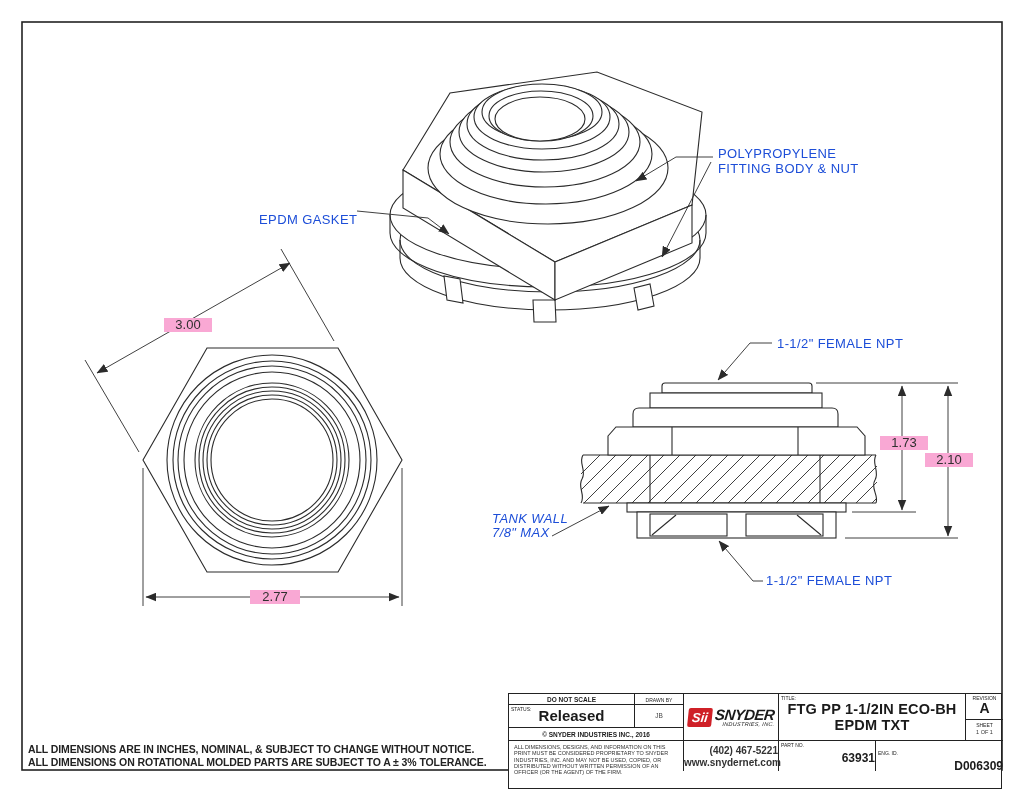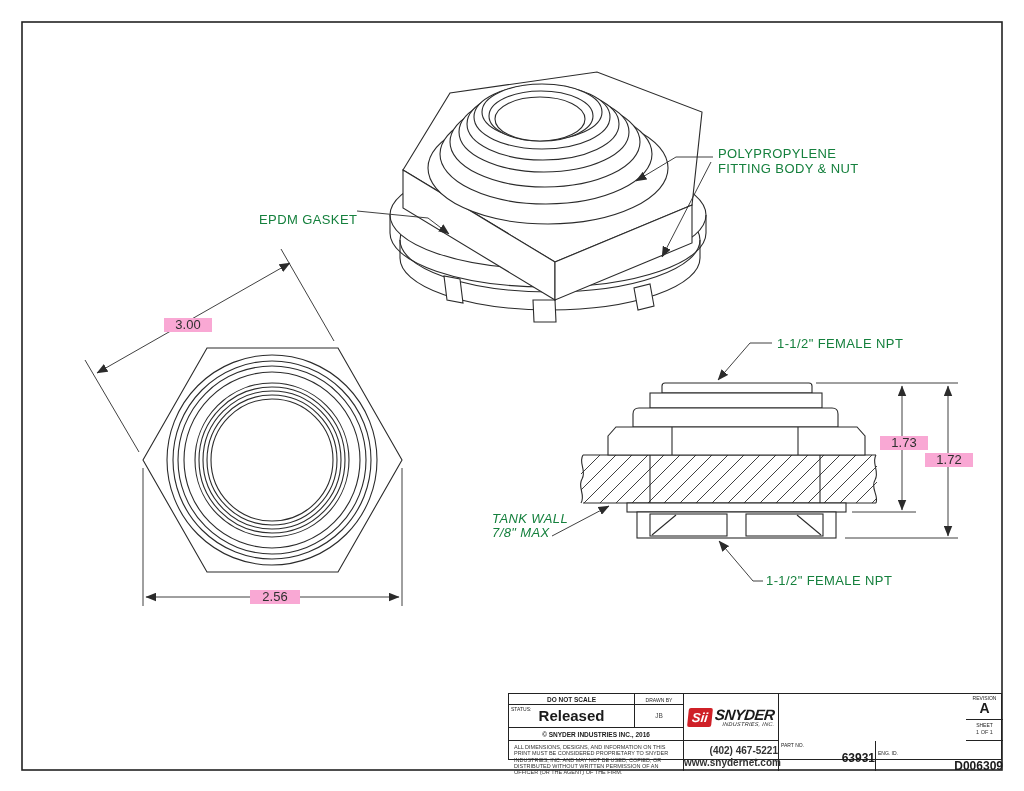--- a/index.html
+++ b/index.html
@@ -1,24 +1,24 @@
 <!DOCTYPE html>
 <html><head>
 <meta charset="utf-8">
 <style>
   html,body{margin:0;padding:0;background:#fff;}
   #sheet{position:relative;width:1024px;height:791px;background:#ffffff;
          font-family:"Liberation Sans",sans-serif;overflow:hidden;color:#1a1a1a;}
   svg{position:absolute;left:0;top:0;}
-  .lbl{position:absolute;font-size:13px;letter-spacing:.4px;color:#15803d;white-space:nowrap;line-height:15px;}
+  .lbl{position:absolute;font-size:13px;letter-spacing:.4px;color:#1d4ed8;white-space:nowrap;line-height:15px;}
   .dim{position:absolute;font-size:13px;color:#2f2f2f;background:#f9a8d4;text-align:center;line-height:14px;padding:0 2px;}
   .notes{position:absolute;left:28px;top:743px;font-weight:bold;font-size:10.5px;
          line-height:12.5px;letter-spacing:-.1px;color:#222;white-space:nowrap;}
   
-  #tblock{position:absolute;left:508px;top:693px;width:494px;height:67px;
+  #tblock{position:absolute;left:508px;top:693px;width:494px;height:96px;
           border:1.5px solid #222;box-sizing:border-box;background:#fff;}
   #tblock .cell{position:absolute;box-sizing:border-box;}
   .br{border-right:1px solid #222;} .bb{border-bottom:1px solid #222;}
   .tiny{font-size:5px;line-height:6px;color:#222;}
   .corner-lbl{position:absolute;left:2px;top:1px;font-size:5px;color:#222;}
   .c-dns{left:0;top:0;width:126px;height:11px;font-size:6.5px;font-weight:bold;text-align:center;padding-top:2px;}
   .c-drawnby{left:126px;top:0;width:49px;height:11px;font-size:5px;text-align:center;padding-top:3px;}
   .c-status{left:0;top:11px;width:126px;height:23px;}
   .c-status .big{margin-top:2px;text-align:center;font-weight:bold;font-size:15px;}
   .c-initials{left:126px;top:11px;width:49px;height:23px;font-size:6.5px;text-align:center;padding-top:7px;color:#444;}
@@ -189,25 +189,27 @@
   </div>
   <div class="lbl" style="left:259px;top:204px;margin-top:8px;">EPDM GASKET</div>
   <div class="lbl" style="left:777px;top:336px;">1-1/2" FEMALE NPT</div>
   <div class="lbl" style="left:492px;top:512px;line-height:14px;font-style:italic;">
     <div>TANK WALL</div>
     <div>7/8" MAX</div>
   </div>
   <div class="lbl" style="left:766px;top:573px;">1-1/2" FEMALE NPT</div>
 
   <div class="dim" style="left:164px;top:318px;width:44px;">3.00</div>
-  <div class="dim" style="left:250px;top:590px;width:46px;">2.56</div>
+  <div class="dim" style="left:250px;top:590px;width:46px;">2.77</div>
   <div class="dim" style="left:880px;top:436px;width:44px;">1.73</div>
-  <div class="dim" style="left:925px;top:453px;width:44px;">1.72</div>
+  <div class="dim" style="left:925px;top:453px;width:44px;">2.10</div>
 
   <div class="notes">
+    <div>ALL DIMENSIONS ARE IN INCHES, NOMINAL, &amp; SUBJECT TO CHANGE WITHOUT NOTICE.</div>
+    <div>ALL DIMENSIONS ON ROTATIONAL MOLDED PARTS ARE SUBJECT TO A ± 3% TOLERANCE.</div>
   </div>
 
   <div id="tblock">
     <div class="cell c-dns br bb">DO NOT SCALE</div>
     <div class="cell c-drawnby br bb">DRAWN BY</div>
     <div class="cell c-status br bb">
       <span class="corner-lbl">STATUS:</span>
       <div class="big">Released</div>
     </div>
     <div class="cell c-initials br bb">JB</div>
@@ -219,20 +221,25 @@
       <span>
         <div class="logo-name">SNYDER</div>
         <div class="logo-sub">INDUSTRIES, INC.</div>
       </span>
     </div>
     <div class="cell c-phone br">
       <div>(402) 467-5221</div>
       <div>www.snydernet.com</div>
     </div>
 
+    <div class="cell c-title br bb">
+      <span class="corner-lbl">TITLE:</span>
+      <div class="t1">FTG PP 1-1/2IN ECO-BH</div>
+      <div class="t2">EPDM TXT</div>
+    </div>
     <div class="cell c-part br">
       <span class="corner-lbl">PART NO.</span>
       <div class="val">63931</div>
     </div>
     <div class="cell c-eng">
       <span class="corner-lbl">ENG. ID.</span>
       <div class="val">D006309</div>
     </div>
     <div class="cell c-rev bb">
       <div class="tiny" style="padding-top:1px;">REVISION</div>

